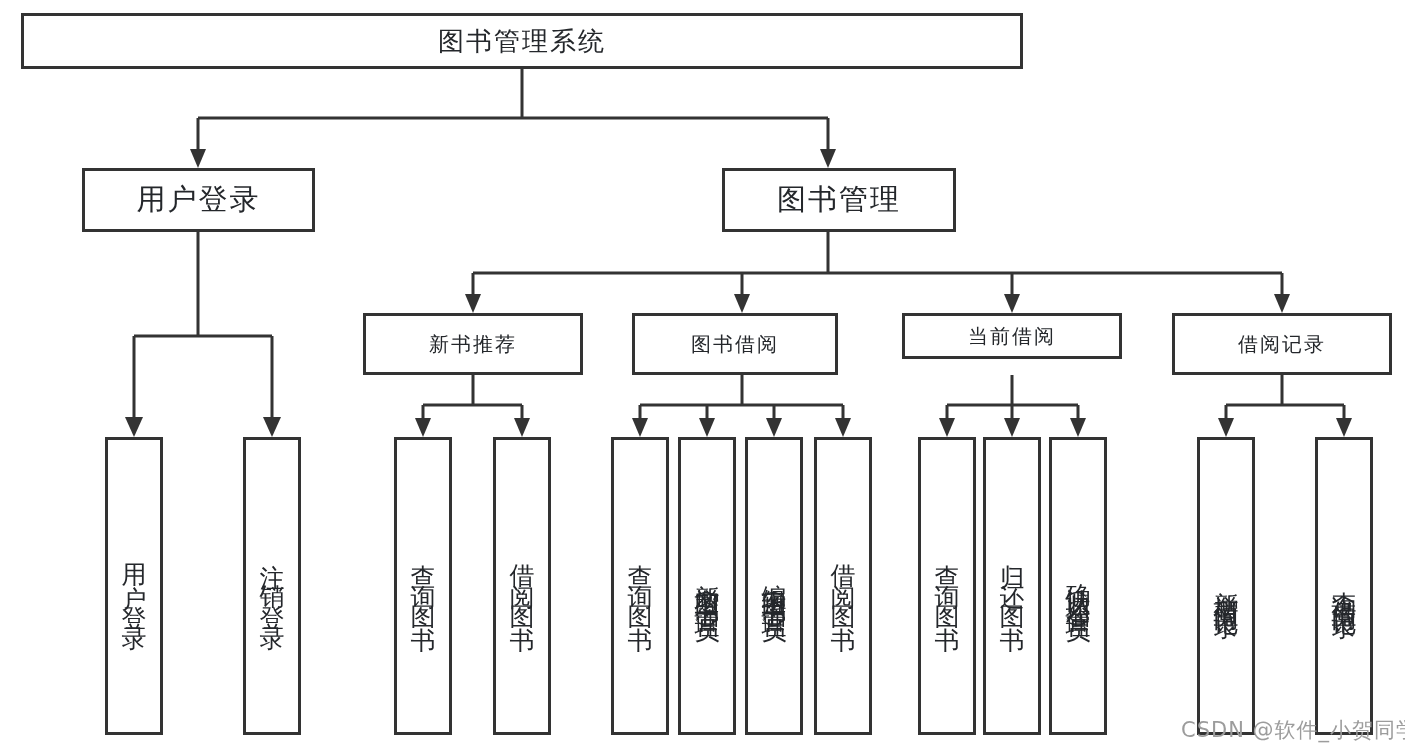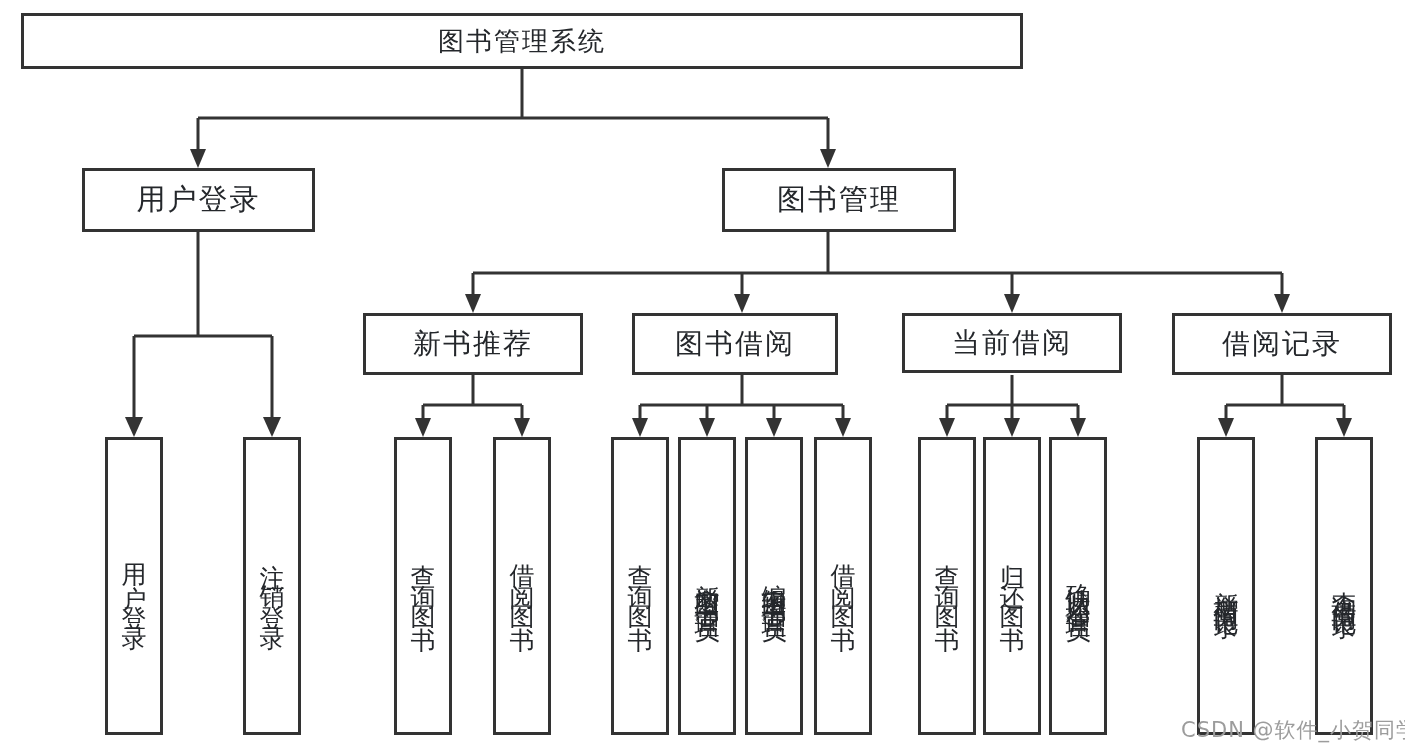--- a/index.html
+++ b/index.html
@@ -30,21 +30,21 @@
     align-items: center;
     justify-content: center;
   }
   .hlabel {
     color: #24272b;
     letter-spacing: 2px;
     white-space: nowrap;
   }
   .title-label { font-size: 26px; }
   .l2-label   { font-size: 29px; }
-  .l3-label   { font-size: 28px; }
+  .l3-label   { font-size: 20px; }
   .vtext {
     writing-mode: vertical-rl;
     text-orientation: mixed;
     color: #24272b;
     font-size: 25px;
     line-height: 1;
     letter-spacing: 5px;
     white-space: nowrap;
   }
   .vtext.spread { letter-spacing: 21px; }
@@ -106,21 +106,21 @@
   <div class="box" style="left:711px; top:168px; width:234px; height:64px;margin-left:11px;">
     <span class="hlabel l2-label">图书管理</span>
   </div>
 
   <div class="box" style="left:363px; top:313px; width:220px; height:62px;">
     <span class="hlabel l3-label">新书推荐</span>
   </div>
   <div class="box" style="left:632px; top:313px; width:206px; height:62px;">
     <span class="hlabel l3-label">图书借阅</span>
   </div>
-  <div class="box" style="left:902px; top:313px; width:220px; height:60px;">
+  <div class="box" style="left:902px; top:313px; width:220px; height:46px;">
     <span class="hlabel l3-label">当前借阅</span>
   </div>
   <div class="box" style="left:1172px; top:313px; width:220px; height:62px;">
     <span class="hlabel l3-label">借阅记录</span>
   </div>
 
   <div class="box" style="left:105px; top:437px; width:58px; height:298px;">
     <span class="vtext spread">用户登录</span>
   </div>
   <div class="box" style="left:243px; top:437px; width:58px; height:298px;">

